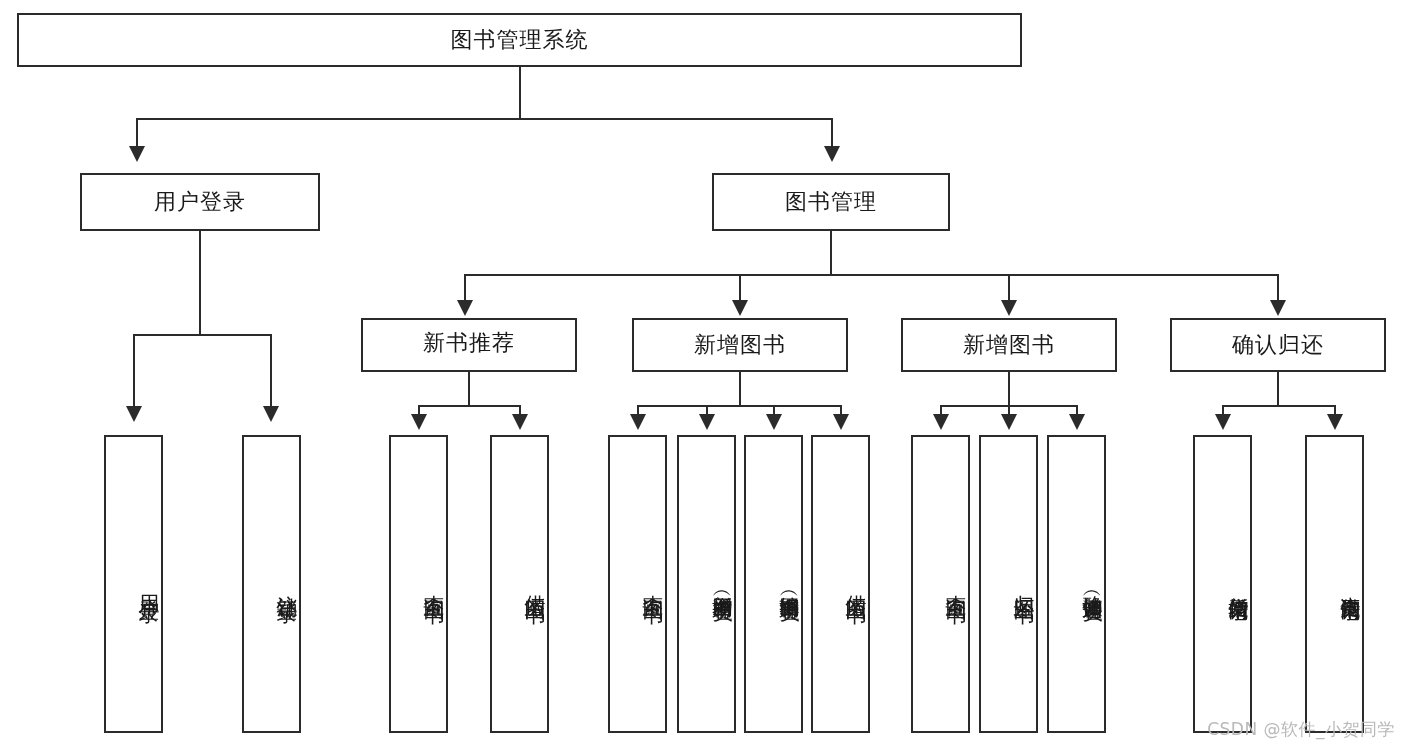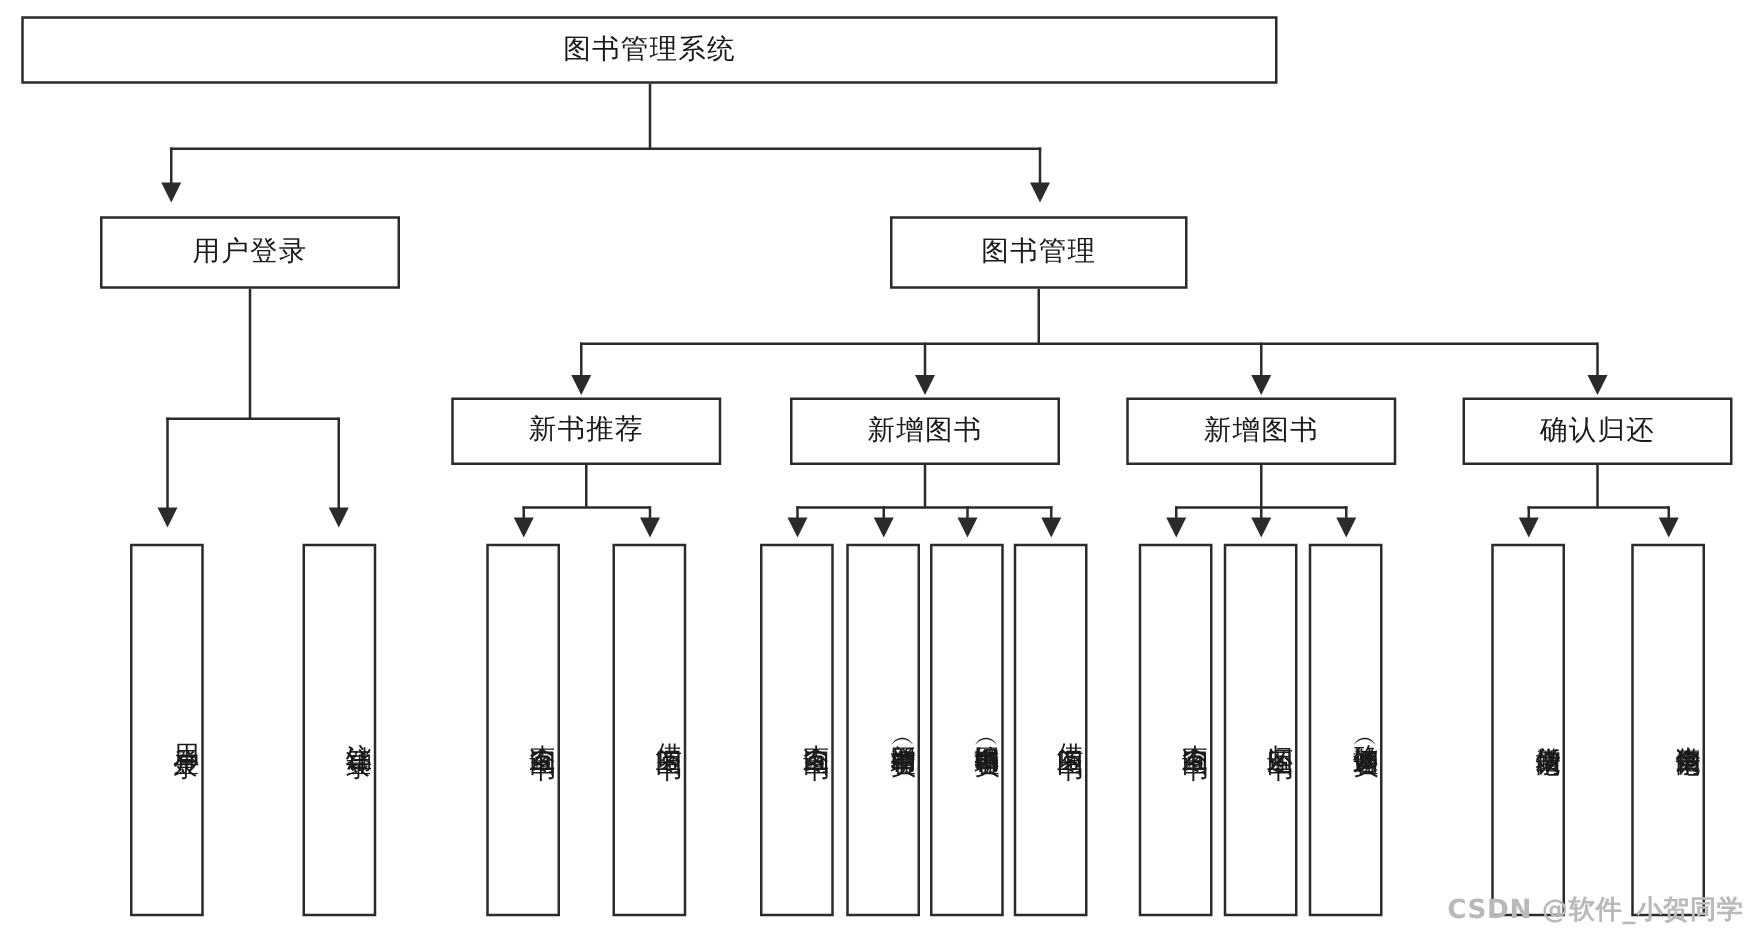--- a/index.html
+++ b/index.html
@@ -58,26 +58,25 @@
     width: 0;
     height: 0;
     border-left: 8px solid transparent;
     border-right: 8px solid transparent;
     border-top: 16px solid #2b2b2b;
   }
   #watermark {
     position: absolute;
     right: 10px;
     bottom: 6px;
-    font-size: 21px;
+    font-size: 17px;
     color: #b9b9b9;
     letter-spacing: 0.5px;
     white-space: nowrap;
     user-select: none;
-    font-weight: bold;
   }
 </style>
 </head>
 <body>
 
 <div id="canvas">
 
   <div class="node horiz" style="left:17px; top:13px; width:1005px; height:54px;">
     <span>图书管理系统</span>
   </div>

